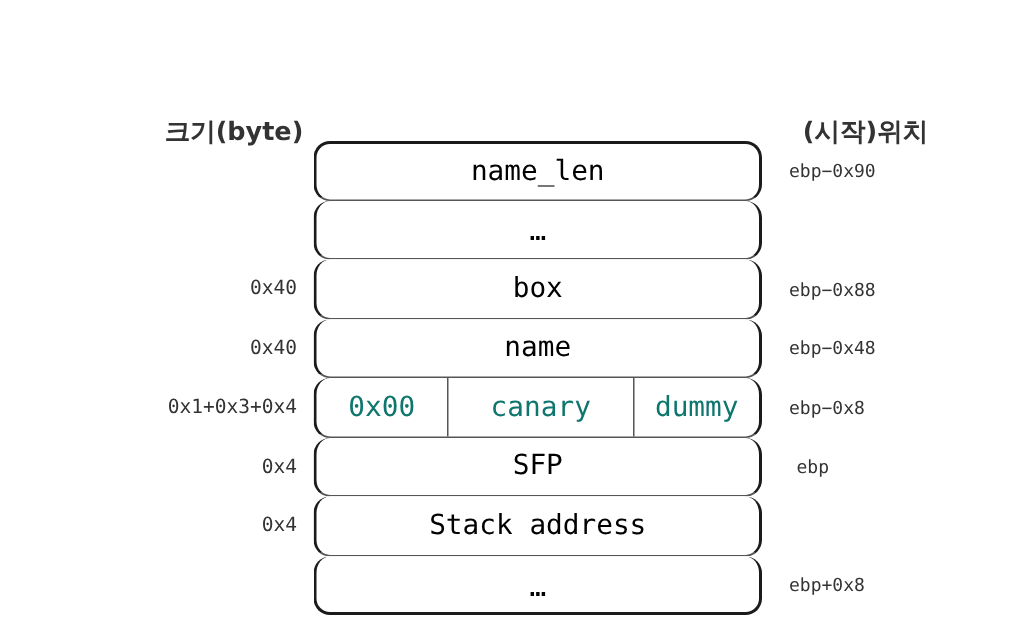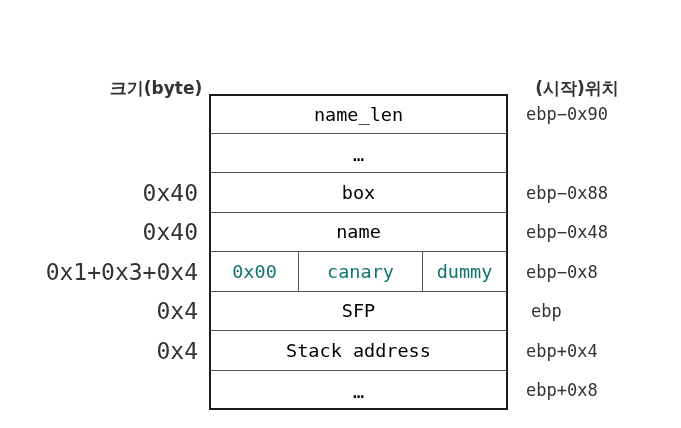--- a/index.html
+++ b/index.html
@@ -56,35 +56,36 @@
 
   
   .size-cell {
     width: 209px;
     box-sizing: border-box;
     padding-right: 11px;
     display: flex;
     align-items: center;
     justify-content: flex-end;
     font-family: "DejaVu Sans Mono", monospace;
-    font-size: 23px;
+    font-size: 13px;
     color: #333333;
     white-space: nowrap;
   }
 
   
   .stack-cell {
     width: 299px;
     box-sizing: border-box;
     border-left: 2px solid #1b1b1b;
     border-right: 2px solid #1b1b1b;
     border-bottom: 1px solid #555555;
     display: flex;
     align-items: stretch;
     background: #ffffff;
+    border-radius: 11px;
   }
   .row:first-child .stack-cell { border-top: 2px solid #1b1b1b; }
   .row:last-child  .stack-cell { border-bottom: 2px solid #1b1b1b; }
 
   .stack-label {
     flex: 1 1 auto;
     display: flex;
     align-items: center;
     justify-content: center;
     font-family: "DejaVu Sans Mono", monospace;
@@ -115,21 +116,21 @@
 
   
   .loc-cell {
     flex: 1 1 auto;
     box-sizing: border-box;
     padding-left: 18px;
     display: flex;
     align-items: center;
     justify-content: flex-start;
     font-family: "DejaVu Sans Mono", monospace;
-    font-size: 17px;
+    font-size: 12px;
     color: #333333;
     white-space: nowrap;
   }
   .loc-cell.indent { padding-left: 23px; }
 </style>
 </head>
 <body>
 
 <div class="headers">
   <div class="hdr hdr-size">크기(byte)</div>
@@ -186,21 +187,20 @@
       <div class="stack-label">SFP</div>
     </div>
     <div class="loc-cell indent">ebp</div>
   </div>
 
   <div class="row">
     <div class="size-cell">0x4</div>
     <div class="stack-cell">
       <div class="stack-label">Stack address</div>
     </div>
-    <div class="loc-cell">ebp+0x4</div>
   </div>
 
   <div class="row">
     <div class="size-cell"></div>
     <div class="stack-cell">
       <div class="stack-label ellipsis">…</div>
     </div>
     <div class="loc-cell">ebp+0x8</div>
   </div>
 

